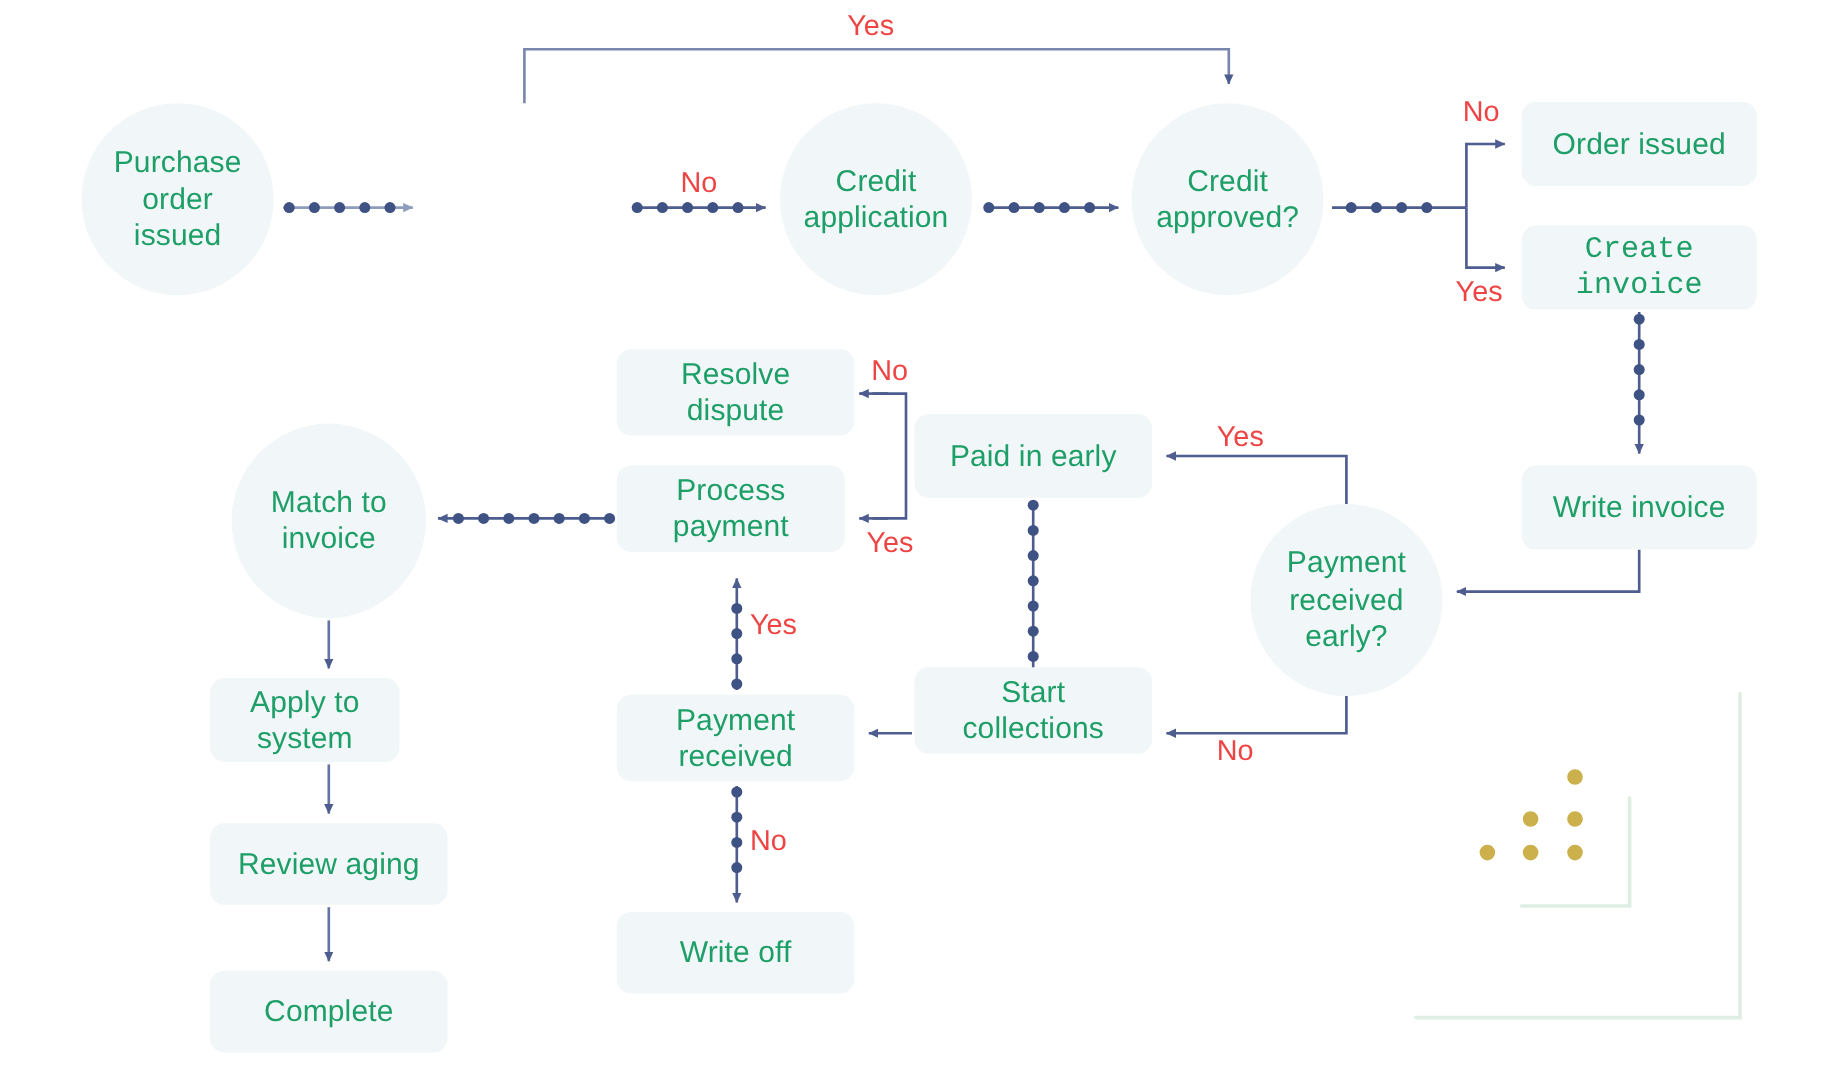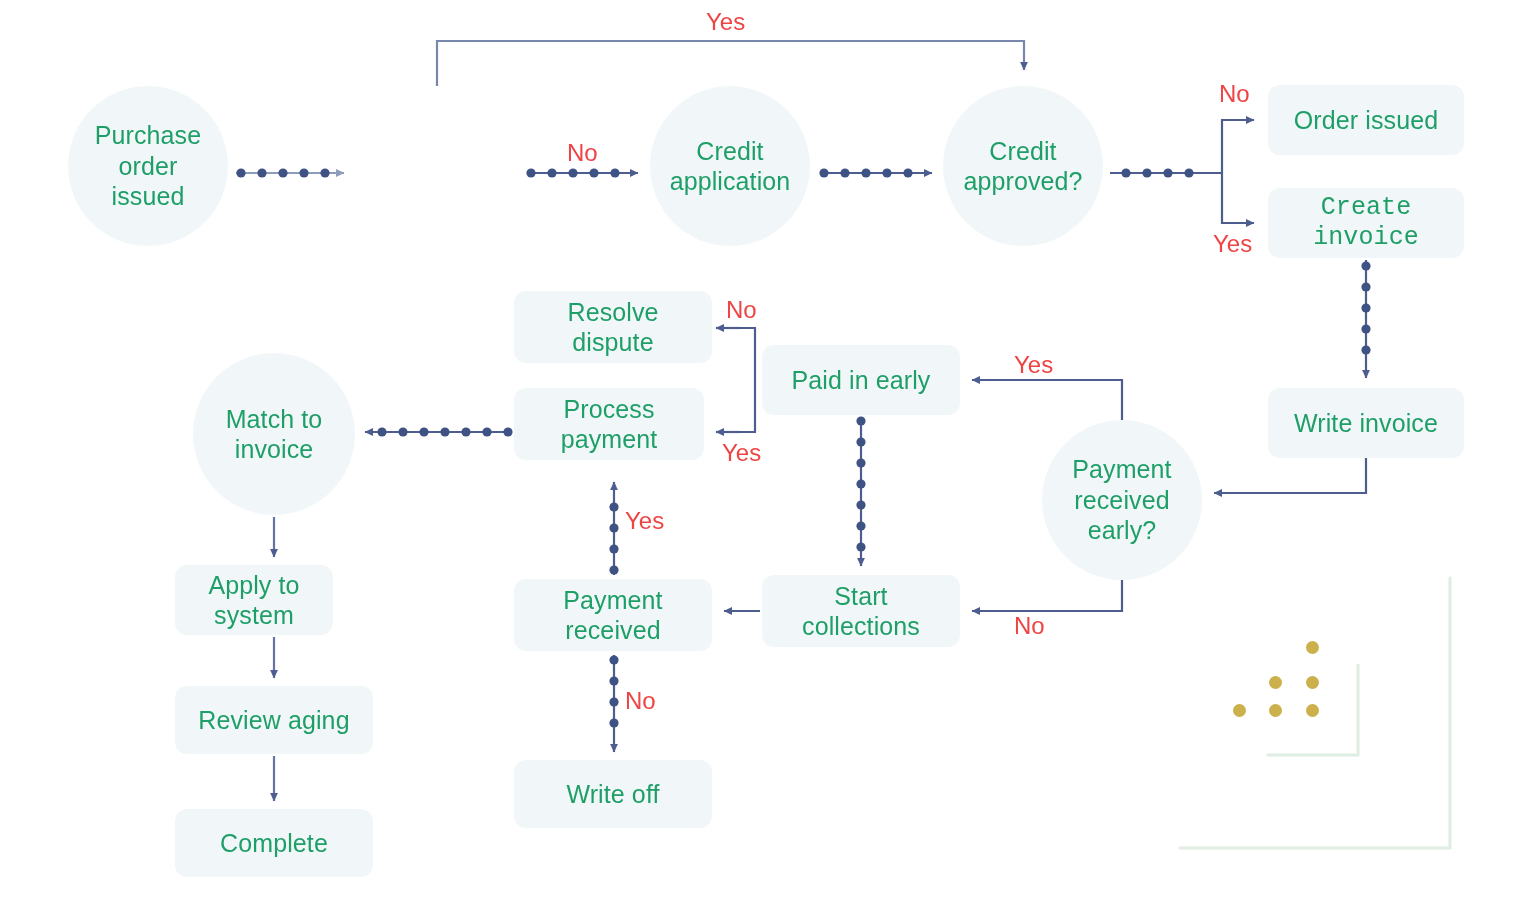--- a/index.html
+++ b/index.html
@@ -209,21 +209,21 @@
   <div class="node rect" style="left:1268px;top:85px;width:196px;height:70px;">Order issued</div>
 
   <div class="node rect" style="left:1268px;top:188px;width:196px;height:70px;font-family:Liberation Mono, monospace;">Create invoice</div>
 
   <div class="node rect" style="left:1268px;top:388px;width:196px;height:70px;">Write invoice</div>
 
   <div class="node circle" style="left:1042px;top:420px;width:160px;height:160px;">Payment<br>received<br>early?</div>
 
   <div class="node rect" style="left:762px;top:345px;width:198px;height:70px;">Paid in early</div>
 
-  <div class="node rect" style="left:762px;top:575px;width:198px;height:72px;">Start<br>collections</div>
+  <div class="node rect" style="left:762px;top:556px;width:198px;height:72px;">Start<br>collections</div>
 
   <div class="node rect" style="left:514px;top:291px;width:198px;height:72px;">Resolve<br>dispute</div>
 
   <div class="node rect" style="left:514px;top:388px;width:190px;height:72px;">Process<br>payment</div>
 
   <div class="node rect" style="left:514px;top:579px;width:198px;height:72px;">Payment<br>received</div>
 
   <div class="node circle" style="left:193px;top:353px;width:162px;height:162px;">Match to<br>invoice</div>
 
   <div class="node rect" style="left:514px;top:760px;width:198px;height:68px;">Write off</div>

